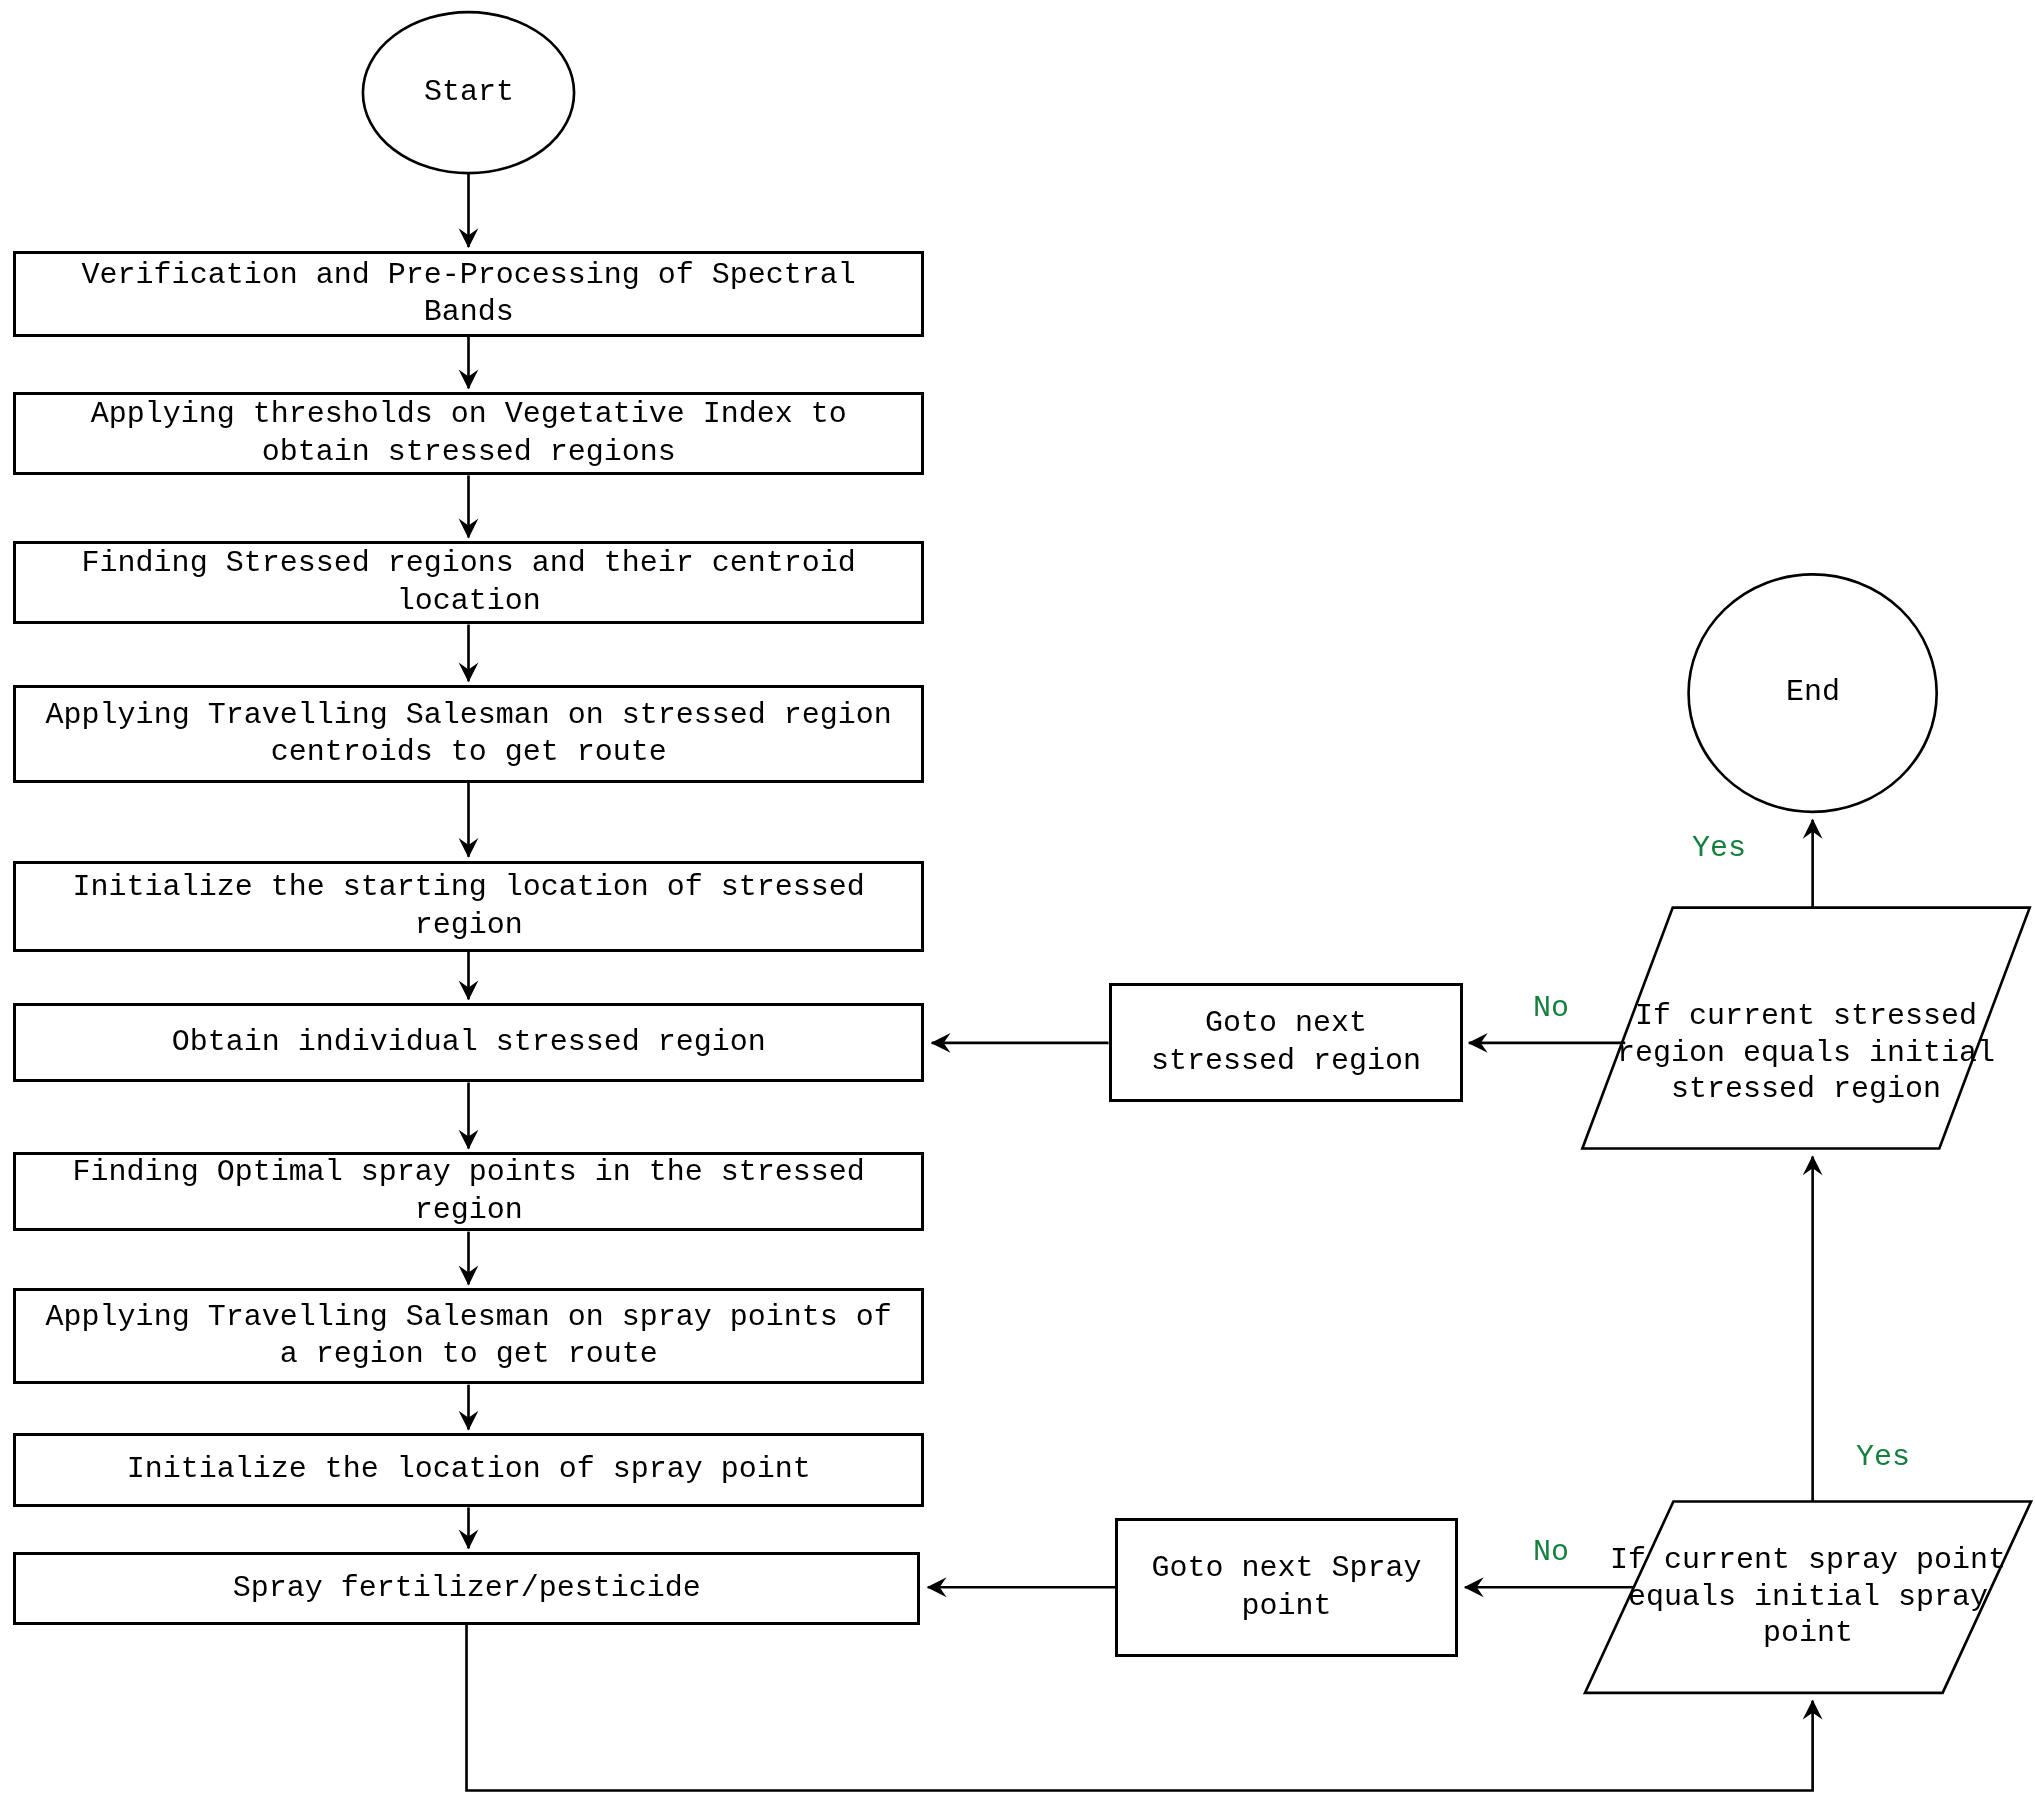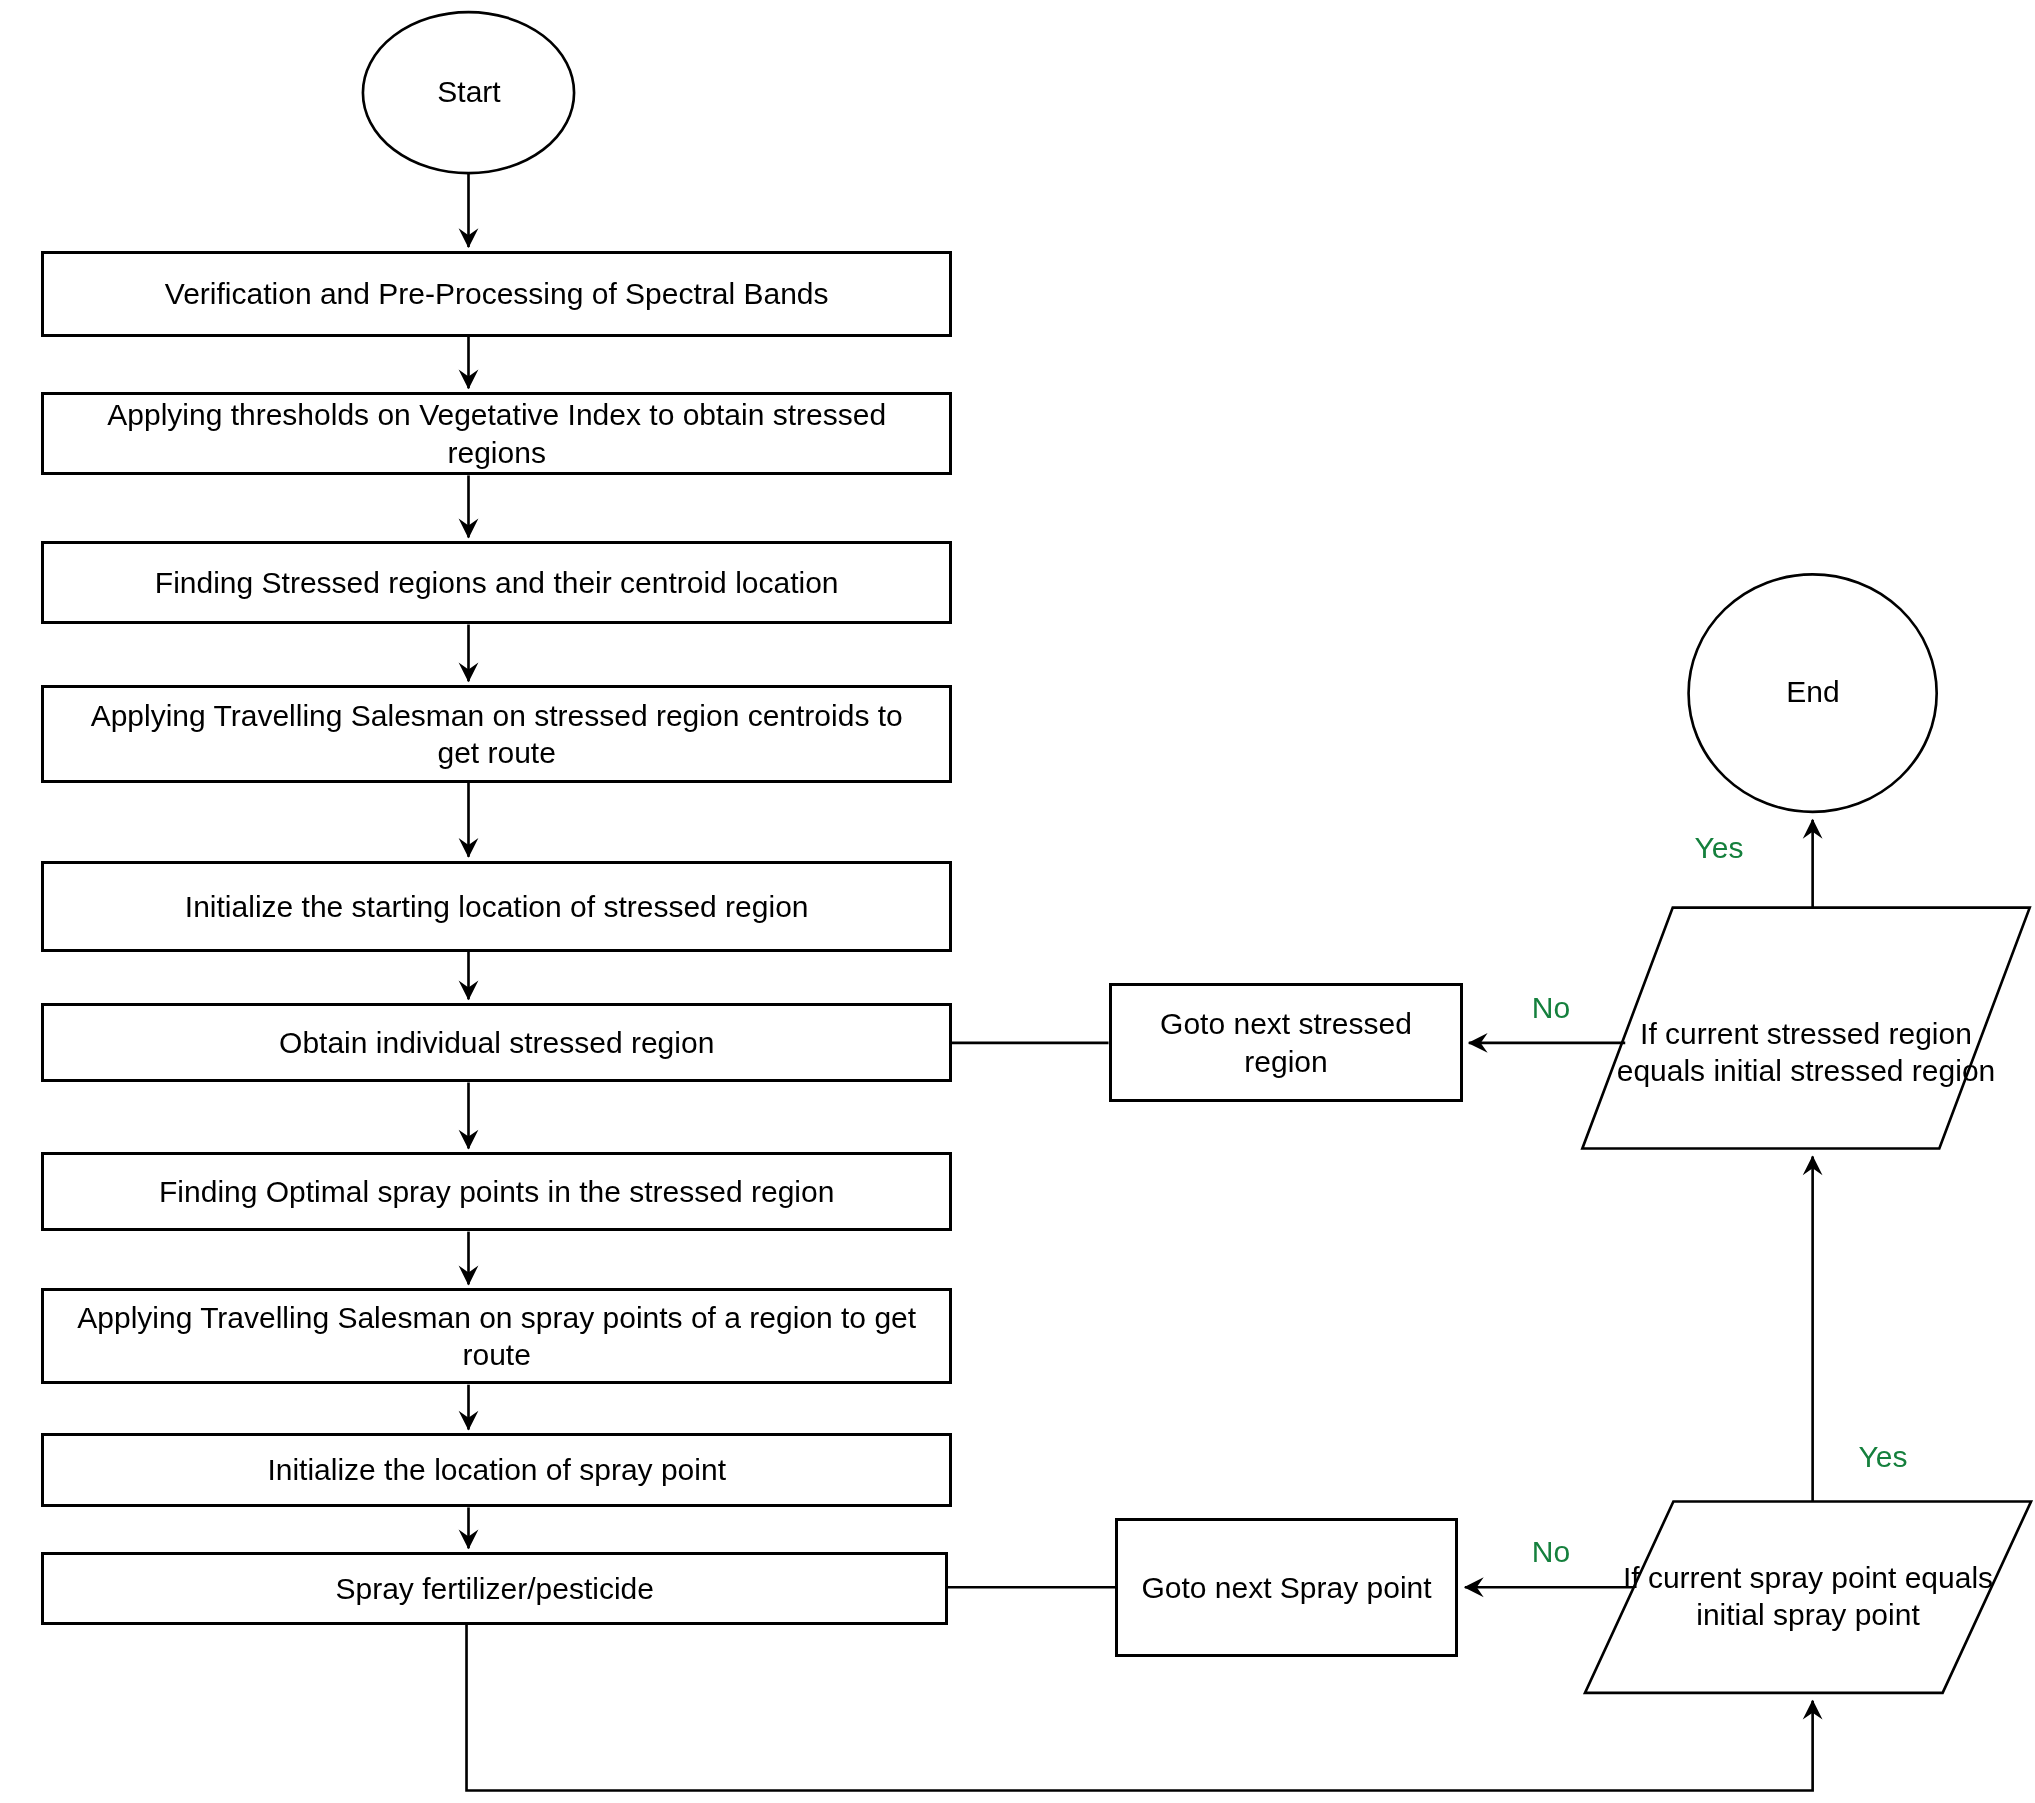--- a/index.html
+++ b/index.html
@@ -5,21 +5,21 @@
   html, body {
     margin: 0;
     padding: 0;
     background: #ffffff;
   }
   .canvas {
     position: relative;
     width: 2035px;
     height: 1804px;
     background: #ffffff;
-    font-family: Liberation Sans, sans-serif;
+    font-family: Liberation Mono, monospace;
     color: #000000;
   }
   svg.edges {
     position: absolute;
     left: 0;
     top: 0;
   }
   .node-text {
     position: absolute;
     transform: translate(-50%, -50%);
@@ -39,21 +39,20 @@
     box-sizing: border-box;
     border: 3.3px solid #000000;
     background: #ffffff;
     display: flex;
     align-items: center;
     justify-content: center;
     text-align: center;
     font-size: 30px;
     line-height: 1.25;
     padding: 0 28px;
-    margin-left: 28px;
   }
   .goto-box {
     position: absolute;
     box-sizing: border-box;
     border: 3.3px solid #000000;
     background: #ffffff;
     display: flex;
     align-items: center;
     justify-content: center;
     text-align: center;

